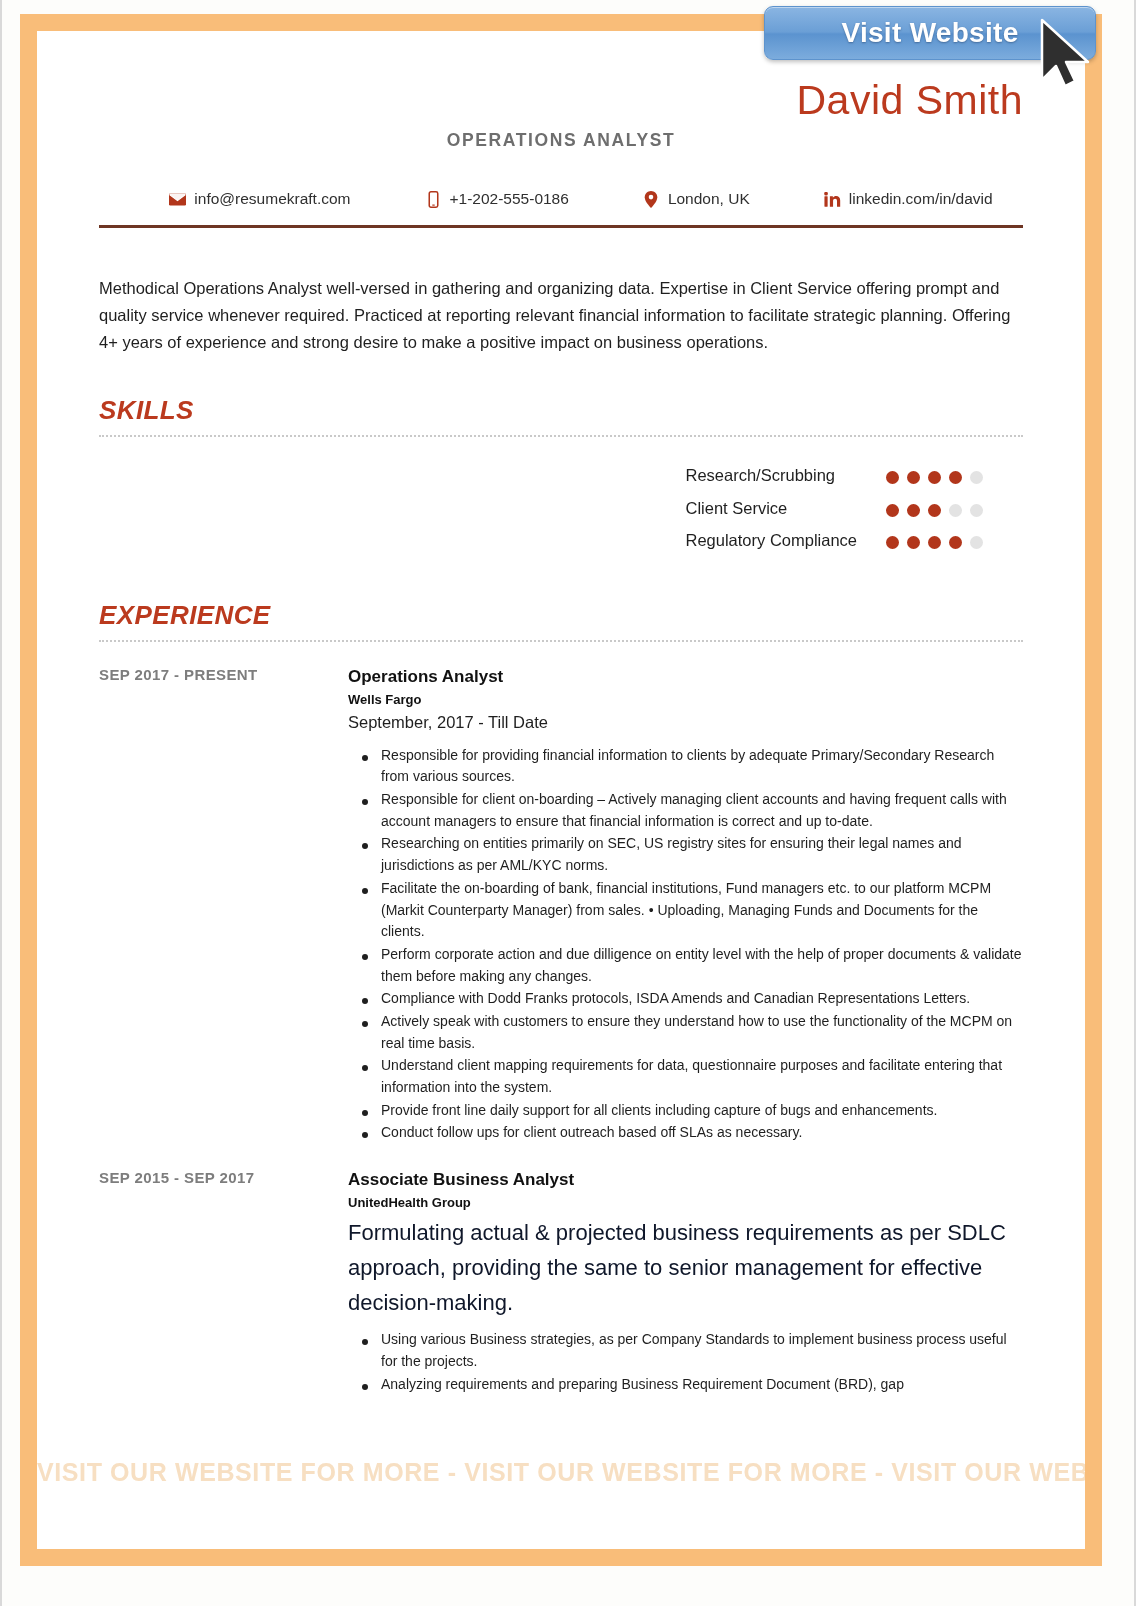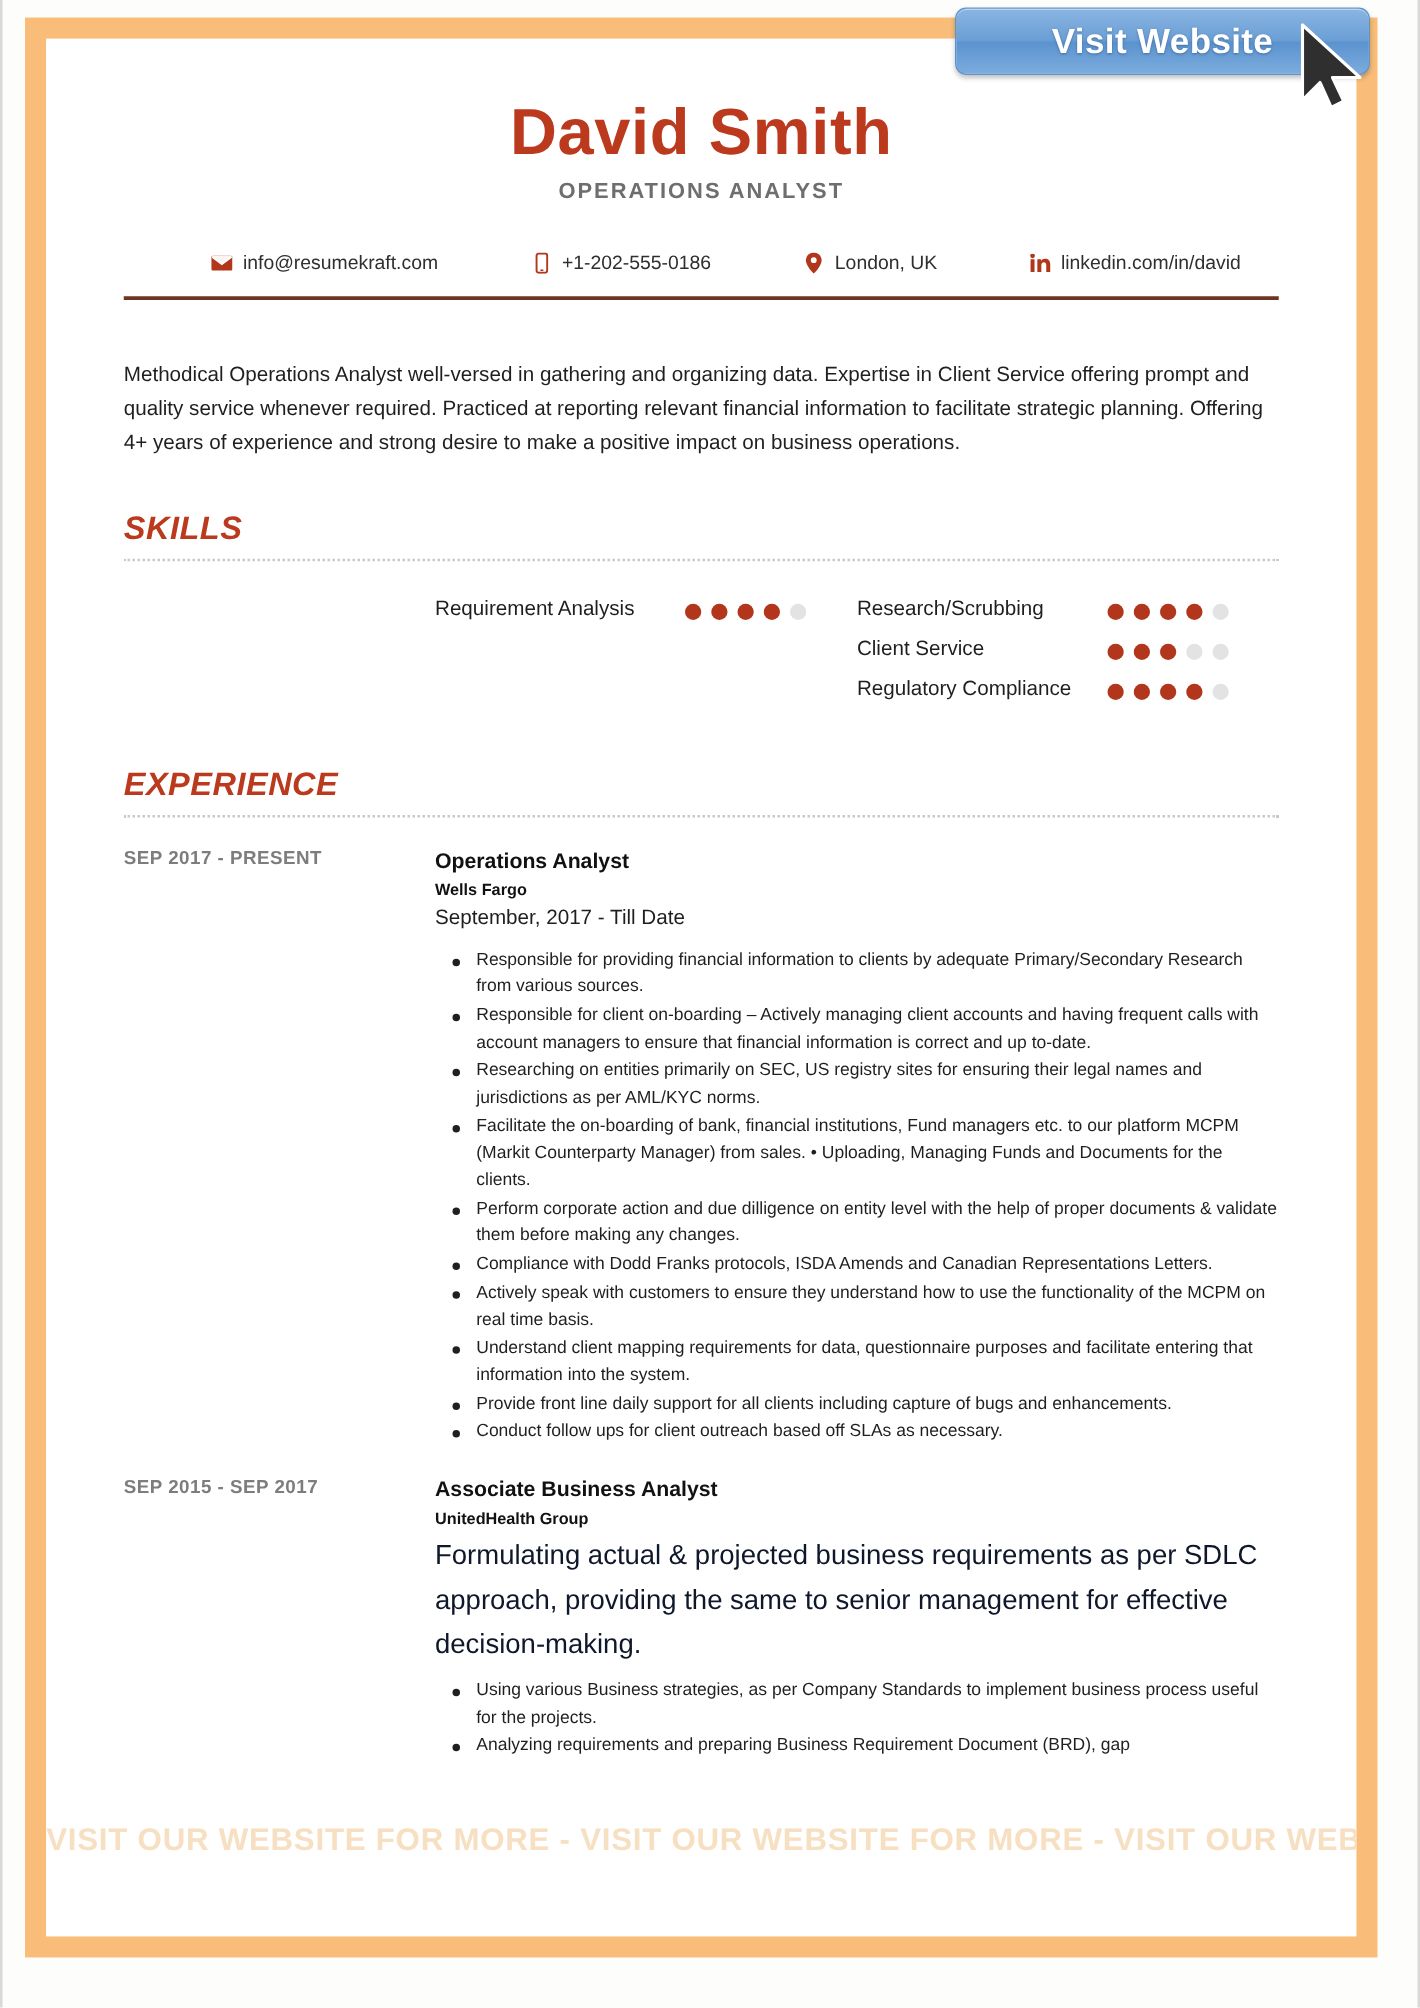--- a/index.html
+++ b/index.html
@@ -38,23 +38,23 @@
     position: absolute;
     inset: 0;
     background: #ffffff;
     overflow: hidden;
     padding: 0 62px;
     box-sizing: border-box;
   }
 
   
   .name {
-    text-align: center;
-    font-size: 52px;
-    font-weight: bold;
+    text-align: right;
+    font-size: 41px;
+    font-weight: normal;
     color: #bb3a1e;
     letter-spacing: 0.5px;
     margin-top: 47px;
     line-height: 1.08;
   }
   .job-title {
     text-align: center;
     font-size: 17.5px;
     font-weight: bold;
     color: #6e6e6e;
@@ -67,21 +67,21 @@
     display: flex;
     justify-content: center;
     align-items: center;
     gap: 34px;
     margin-top: 39px;
     font-size: 15.5px;
     color: #2f2f2f;
   }
   .contact-item {
     display: flex;
-    align-items: flex-start;
+    align-items: flex-end;
     gap: 8px;
     white-space: nowrap;
     padding-left: 40px;
   }
   .ci-icon {
     display: inline-flex;
     align-items: center;
     justify-content: center;
     width: 17px;
     height: 17px;
@@ -325,30 +325,20 @@
       <div class="rule"></div>
 
       <div class="summary">Methodical Operations Analyst well-versed in gathering and organizing data. Expertise in Client Service offering prompt and quality service whenever required. Practiced at reporting relevant financial information to facilitate strategic planning. Offering 4+ years of experience and strong desire to make a positive impact on business operations.</div>
 
       <div class="section">
         <div class="section-title">SKILLS</div>
         <div class="dotted"></div>
 
         <div class="skills-wrap">
           <div class="skills-col" id="skills-left">
-              <div class="skill-row">
-                <div class="skill-name">Requirement Analysis</div>
-                <div class="dots">
-                  <span class="dot on"></span>
-                  <span class="dot on"></span>
-                  <span class="dot on"></span>
-                  <span class="dot on"></span>
-                  <span class="dot"></span>
-                </div>
-              </div>
             </div>
           <div class="skills-col" id="skills-right">
               <div class="skill-row">
                 <div class="skill-name">Research/Scrubbing</div>
                 <div class="dots">
                   <span class="dot on"></span>
                   <span class="dot on"></span>
                   <span class="dot on"></span>
                   <span class="dot on"></span>
                   <span class="dot"></span>

